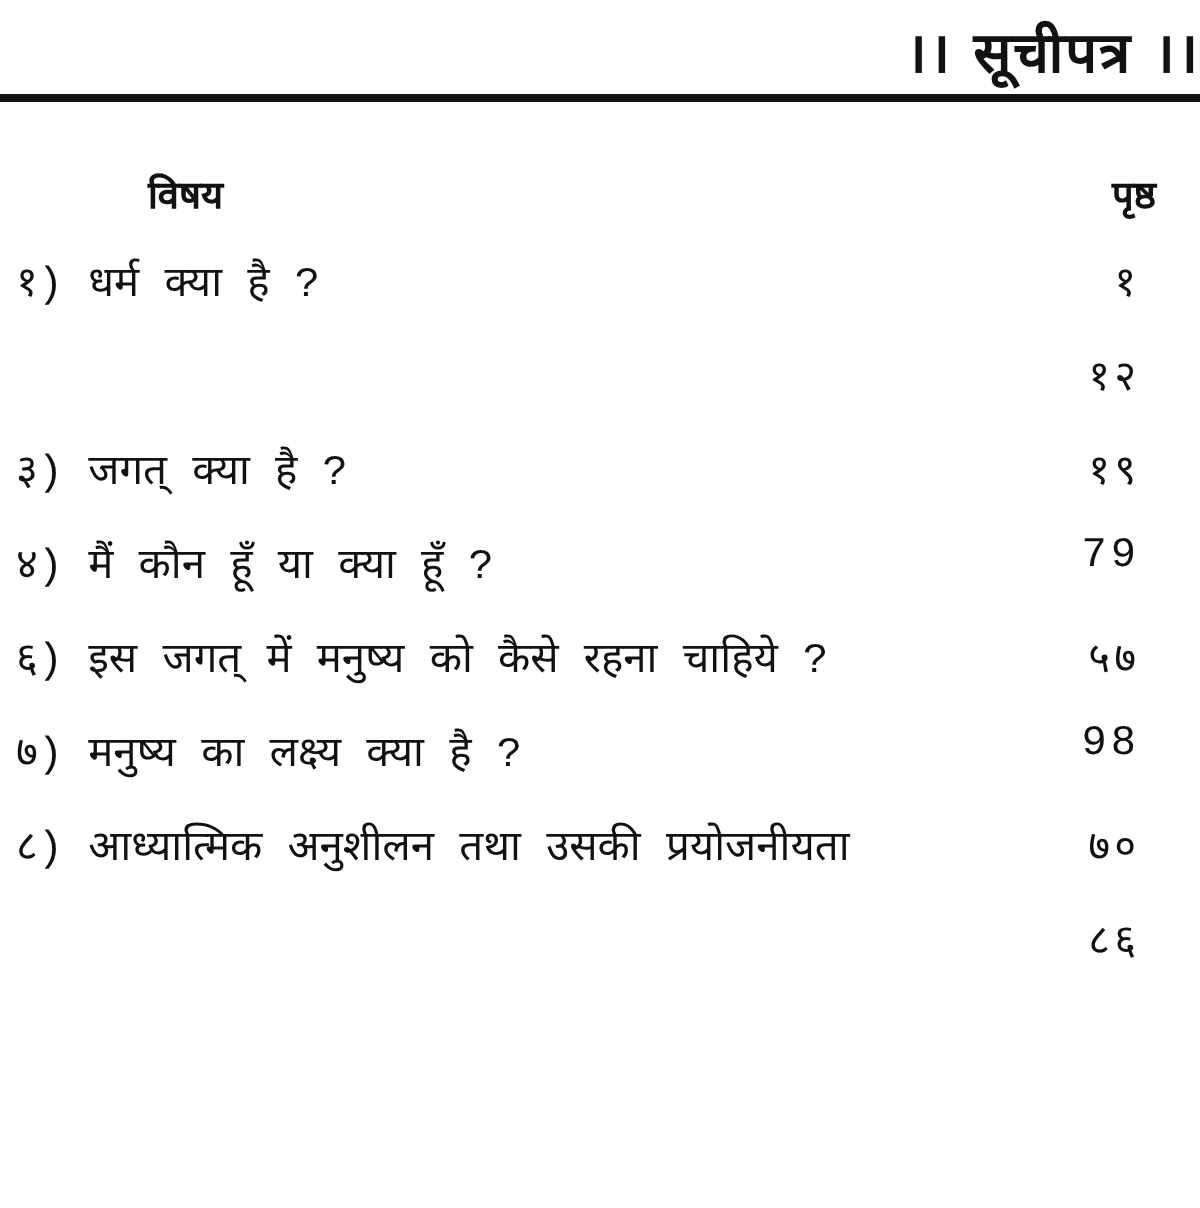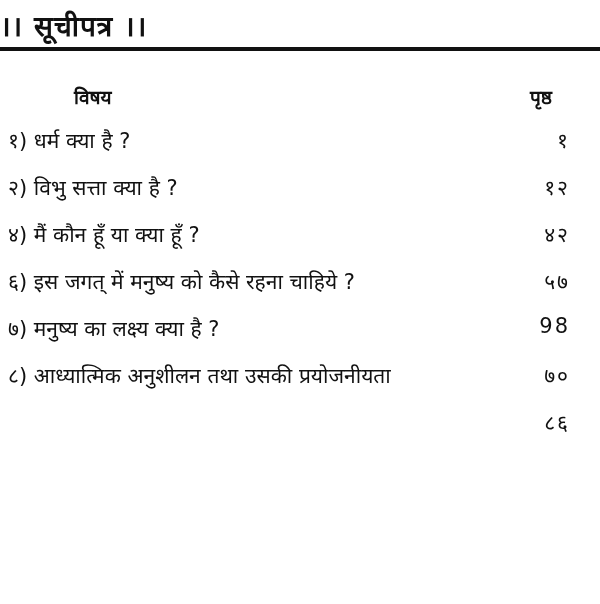--- a/index.html
+++ b/index.html
@@ -3,33 +3,33 @@
 <meta charset="utf-8">
 <style>
   html, body { margin: 0; padding: 0; background: #ffffff; }
   body {
     width: 600px; height: 604px; position: relative; overflow: hidden;
     font-family: "DejaVu Sans", "Liberation Sans", sans-serif;
     color: #111111;
   }
   .title {
     position: absolute; left: 0; right: 0; top: 6px;
-    text-align: left; font-size: 28px; font-weight: bold;
+    text-align: right; font-size: 28px; font-weight: bold;
     letter-spacing: 1px;
   }
   .rule {
     position: absolute; left: 0; right: 0; top: 47px;
     height: 4px; background: #111111;
   }
   .col-head {
     position: absolute; top: 84px; font-size: 19px; font-weight: bold;
   }
   .col-head.left { left: 74px; }
-  .col-head.right { right: 48px; text-align: right; }
-  .rows { position: absolute; left: 0; right: 0; top: 126px; }
+  .col-head.right { right: 22px; text-align: right; }
+  .rows { position: absolute; left: 0; right: 0; top: 126px; font-family: Liberation Mono, monospace; }
   .row {
     position: relative; height: 47px;
   }
   .row .topic {
     position: absolute; left: 8px; top: 0; font-size: 21px; white-space: nowrap;
   }
   .row .page {
     position: absolute; right: 30px; top: 0; font-size: 21px; text-align: right;
     letter-spacing: 2px;
   }
@@ -42,26 +42,29 @@
 
 <div class="col-head left">विषय</div>
 <div class="col-head right">पृष्ठ</div>
 
 <div class="rows">
   <div class="row">
     <span class="topic">१) धर्म क्या है ?</span>
     <span class="page">१</span>
   </div>
   <div class="row">
-    <span class="topic">२) विभु सत्ता क्या है ?</span>
     <span class="page">१२</span>
   </div>
   <div class="row">
+    <span class="topic">३) जगत् क्या है ?</span>
+    <span class="page">१९</span>
+  </div>
+  <div class="row">
     <span class="topic">४) मैं कौन हूँ या क्या हूँ ?</span>
-    <span class="page">४२</span>
+    <span class="page">79</span>
   </div>
   <div class="row">
     <span class="topic">६) इस जगत् में मनुष्य को कैसे रहना चाहिये ?</span>
     <span class="page">५७</span>
   </div>
   <div class="row">
     <span class="topic">७) मनुष्य का लक्ष्य क्या है ?</span>
     <span class="page">98</span>
   </div>
   <div class="row">

